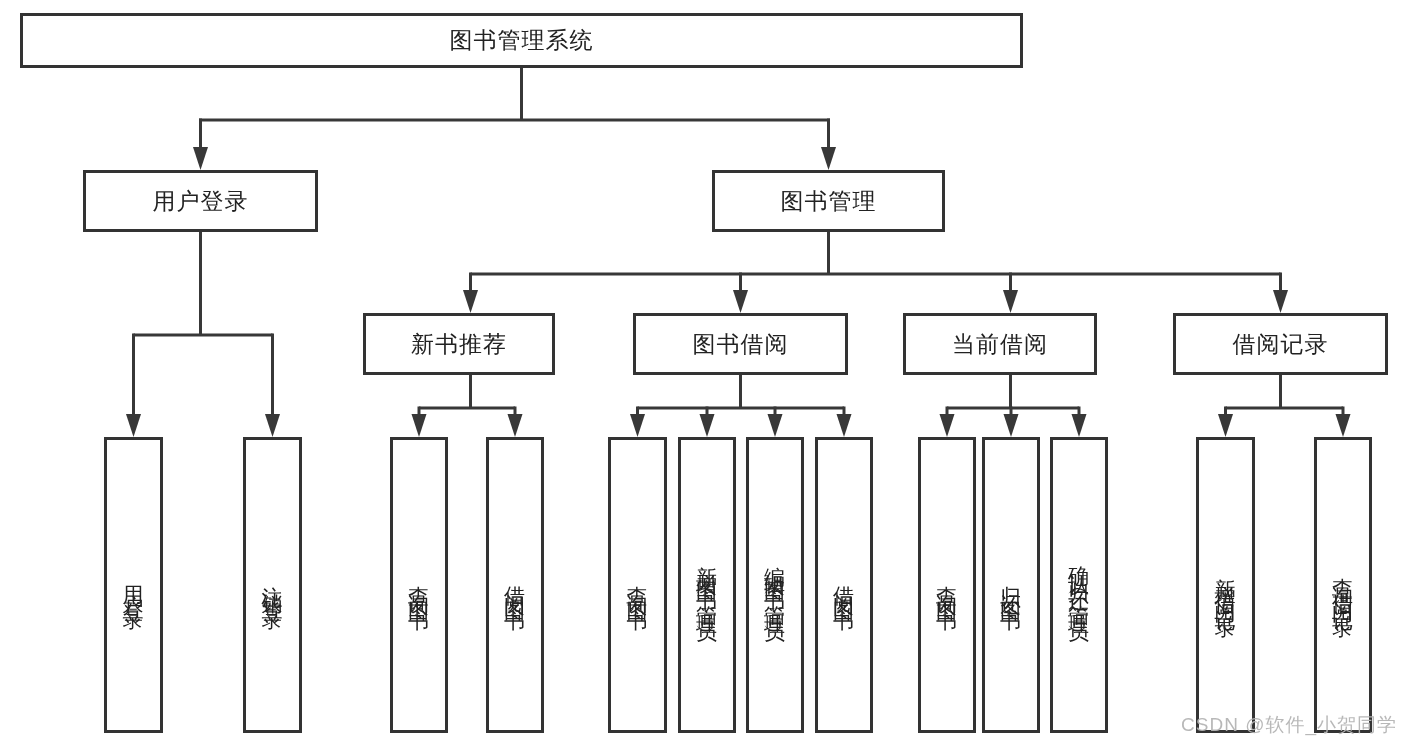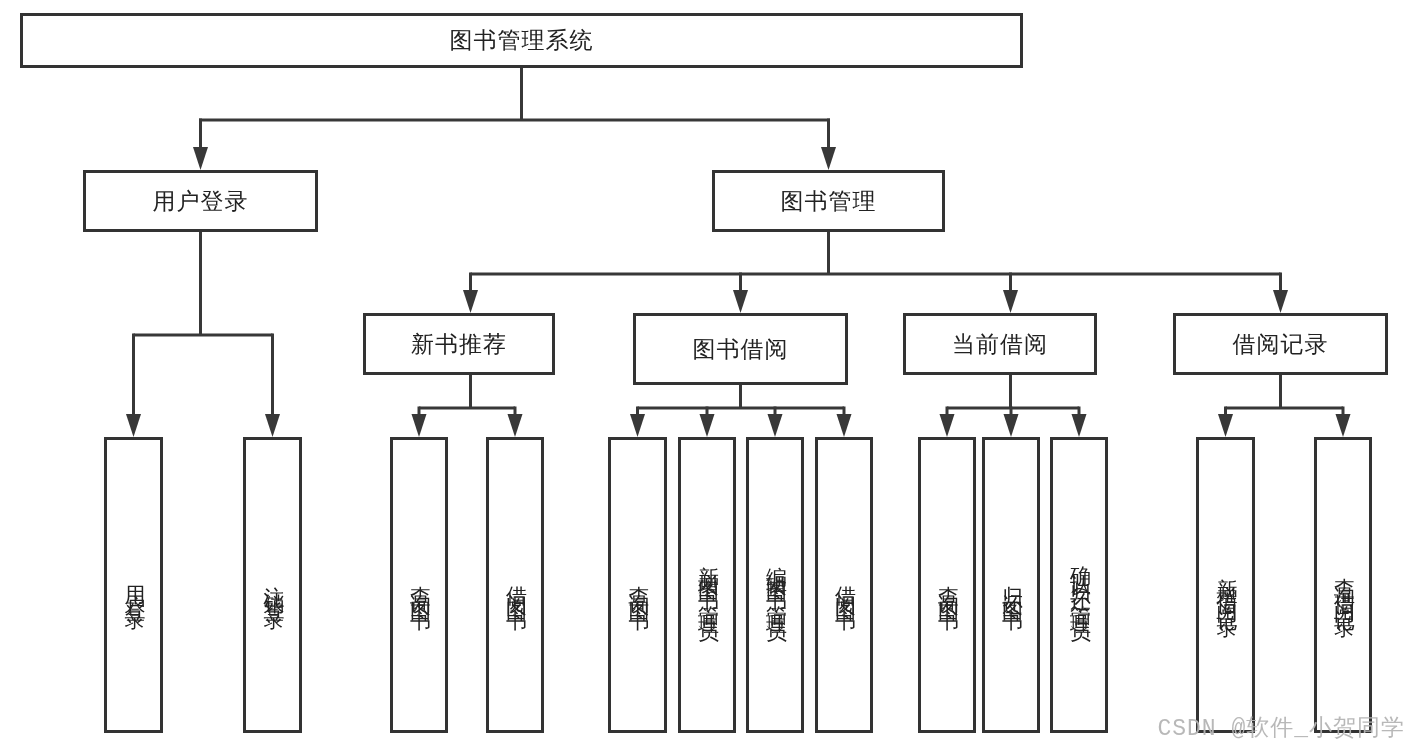--- a/index.html
+++ b/index.html
@@ -9,21 +9,21 @@
     --color-text:#222222;
     --color-watermark:#b5b5b5;
   }
   *{margin:0;padding:0;box-sizing:border-box;}
   html,body{background:#f4f4f4;}
   #canvas{
     position:relative;
     width:1405px;height:747px;
     background:var(--color-bg);
     overflow:hidden;
-    font-family:Liberation Mono, monospace;
+    font-family:Liberation Sans, sans-serif;
     color:var(--color-text);
   }
   .connectors{
     position:absolute;left:0;top:0;width:1405px;height:747px;
     pointer-events:none;
   }
   .connectors path{stroke:var(--color-line);stroke-width:3;fill:none;}
   .connectors polygon{fill:var(--color-line);stroke:none;}
   .hbox{
     position:absolute;
@@ -45,22 +45,22 @@
     writing-mode:vertical-rl;
     text-orientation:mixed;
     font-size:21px;
     letter-spacing:8px;
     line-height:1.1;
     color:var(--color-text);
     white-space:nowrap;
   }
   .watermark{
     position:absolute;
-    right:0;top:712px;
-    font-size:23px;letter-spacing:1px;
+    right:8px;top:712px;
+    font-size:19px;letter-spacing:1px;
     color:var(--color-watermark);
     opacity:0.95;
     z-index:5;
     white-space:nowrap;
     margin-left:8px;
   }
 </style>
 </head>
 <body>
 
@@ -135,21 +135,21 @@
   <div class="hbox" style="left:83px;top:170px;width:235px;height:62px;">
     <span class="hlabel">用户登录</span>
   </div>
   <div class="hbox" style="left:712px;top:170px;width:233px;height:62px;">
     <span class="hlabel">图书管理</span>
   </div>
 
   <div class="hbox" style="left:363px;top:313px;width:192px;height:62px;">
     <span class="hlabel">新书推荐</span>
   </div>
-  <div class="hbox" style="left:633px;top:313px;width:215px;height:72px;">
+  <div class="hbox" style="left:633px;top:313px;width:215px;height:62px;">
     <span class="hlabel">图书借阅</span>
   </div>
   <div class="hbox" style="left:903px;top:313px;width:194px;height:62px;">
     <span class="hlabel">当前借阅</span>
   </div>
   <div class="hbox" style="left:1173px;top:313px;width:215px;height:62px;">
     <span class="hlabel">借阅记录</span>
   </div>
 
   <div class="vbox" style="left:104px;top:437px;width:59px;height:296px;">

